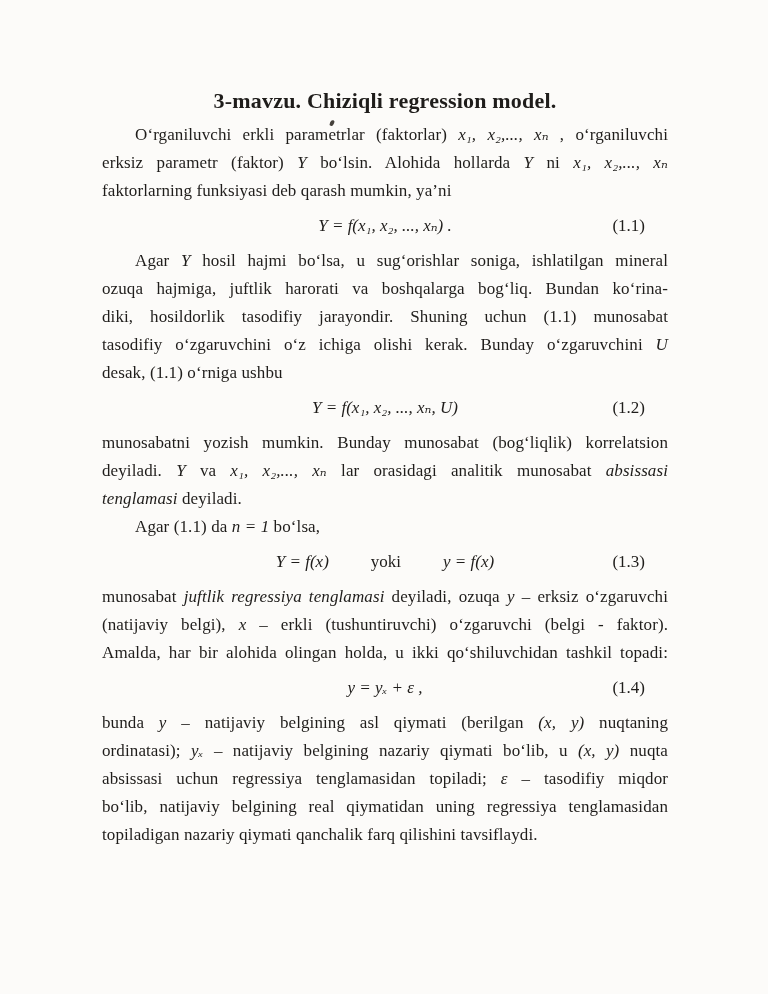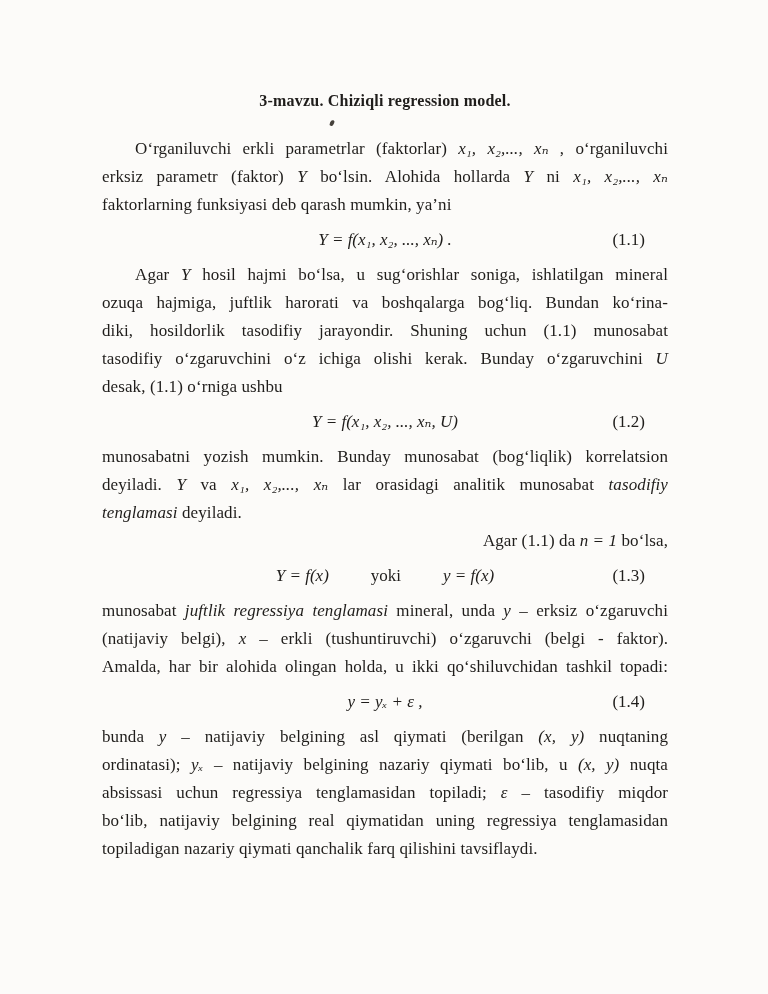--- a/index.html
+++ b/index.html
@@ -11,38 +11,38 @@
     color: #1f1d1b;
     font-family: "Liberation Serif", "DejaVu Serif", serif;
     position: relative;
     box-sizing: border-box;
     padding: 91px 93px 0 95px;
     overflow: hidden;
   }
   .doc-title {
     text-align: center;
     font-weight: bold;
-    font-size: 16px;
+    font-size: 22px;
     line-height: 20px;
     letter-spacing: 0.2px;
-    margin-bottom: 24px;
+    margin-bottom: 10px;
   }
   .para { margin: 7px; }
   .line {
     font-size: 17px;
     line-height: 28px;
     text-align: left;
     letter-spacing: 0.1px;
   }
   .line.justify {
     text-align: justify;
     text-align-last: justify;
     -moz-text-align-last: justify;
   }
-  .line.indent { text-indent: 33px; text-align: right; }
+  .line.indent { text-indent: 33px; }
   .run-italic { font-style: italic; }
   .run-math { font-style: italic; font-family: "Liberation Serif", "DejaVu Serif", serif; }
   .equation {
     position: relative;
     font-size: 17px;
     line-height: 28px;
     text-align: center;
     margin: 1px 14px;
   }
   .formula { white-space: pre-wrap; }
@@ -80,27 +80,27 @@
       <div class="para">
         <div class="line justify indent"><span class="run-normal">Agar </span><span class="run-math">Y</span><span class="run-normal"> hosil hajmi bo‘lsa, u sug‘orishlar soniga, ishlatilgan mineral</span></div>
         <div class="line justify"><span class="run-normal">ozuqa hajmiga, juftlik harorati va boshqalarga bog‘liq. Bundan ko‘rina-</span></div>
         <div class="line justify"><span class="run-normal">diki, hosildorlik tasodifiy jarayondir. Shuning uchun (1.1) munosabat</span></div>
         <div class="line justify"><span class="run-normal">tasodifiy o‘zgaruvchini o‘z ichiga olishi kerak. Bunday o‘zgaruvchini </span><span class="run-math">U</span></div>
         <div class="line"><span class="run-normal">desak, (1.1) o‘rniga ushbu</span></div>
       </div>
       <div class="equation"><span class="formula"><span class="run-math">Y = f(x₁, x₂, ..., xₙ, U)</span></span><span class="eq-label">(1.2)</span></div>
       <div class="para">
         <div class="line justify"><span class="run-normal">munosabatni yozish mumkin. Bunday munosabat (bog‘liqlik) korrelatsion</span></div>
-        <div class="line justify"><span class="run-normal">deyiladi. </span><span class="run-math">Y</span><span class="run-normal"> va </span><span class="run-math">x₁, x₂,..., xₙ</span><span class="run-normal"> lar orasidagi analitik munosabat </span><span class="run-italic">tasodifiy</span></div>
+        <div class="line justify"><span class="run-normal">deyiladi. </span><span class="run-math">Y</span><span class="run-normal"> va </span><span class="run-math">x₁, x₂,..., xₙ</span><span class="run-normal"> lar orasidagi analitik munosabat </span><span class="run-italic">absissasi</span></div>
         <div class="line"><span class="run-italic">tenglamasi</span><span class="run-normal"> deyiladi.</span></div>
         <div class="line indent"><span class="run-normal">Agar (1.1) da </span><span class="run-math">n = 1</span><span class="run-normal"> bo‘lsa,</span></div>
       </div>
       <div class="equation"><span class="formula"><span class="run-math">Y = f(x)</span><span class="gap"></span><span class="run-normal">yoki</span><span class="gap"></span><span class="run-math">y = f(x)</span></span><span class="eq-label">(1.3)</span></div>
       <div class="para">
-        <div class="line justify"><span class="run-normal">munosabat </span><span class="run-italic">juftlik regressiya tenglamasi</span><span class="run-normal"> mineral, unda </span><span class="run-math">y</span><span class="run-normal"> – erksiz o‘zgaruvchi</span></div>
+        <div class="line justify"><span class="run-normal">munosabat </span><span class="run-italic">juftlik regressiya tenglamasi</span><span class="run-normal"> deyiladi, ozuqa </span><span class="run-math">y</span><span class="run-normal"> – erksiz o‘zgaruvchi</span></div>
         <div class="line justify"><span class="run-normal">(natijaviy belgi), </span><span class="run-math">x</span><span class="run-normal"> – erkli (tushuntiruvchi) o‘zgaruvchi (belgi - faktor).</span></div>
         <div class="line justify"><span class="run-normal">Amalda, har bir alohida olingan holda, u ikki qo‘shiluvchidan tashkil topadi:</span></div>
       </div>
       <div class="equation"><span class="formula"><span class="run-math">y = yₓ + ε ,</span></span><span class="eq-label">(1.4)</span></div>
       <div class="para">
         <div class="line justify"><span class="run-normal">bunda </span><span class="run-math">y</span><span class="run-normal"> – natijaviy belgining asl qiymati (berilgan </span><span class="run-math">(x, y)</span><span class="run-normal"> nuqtaning</span></div>
         <div class="line justify"><span class="run-normal">ordinatasi); </span><span class="run-math">yₓ</span><span class="run-normal"> – natijaviy belgining nazariy qiymati bo‘lib, u </span><span class="run-math">(x, y)</span><span class="run-normal"> nuqta</span></div>
         <div class="line justify"><span class="run-normal">absissasi uchun regressiya tenglamasidan topiladi; </span><span class="run-math">ε</span><span class="run-normal"> – tasodifiy miqdor</span></div>
         <div class="line justify"><span class="run-normal">bo‘lib, natijaviy belgining real qiymatidan uning regressiya tenglamasidan</span></div>
         <div class="line"><span class="run-normal">topiladigan nazariy qiymati qanchalik farq qilishini tavsiflaydi.</span></div>

